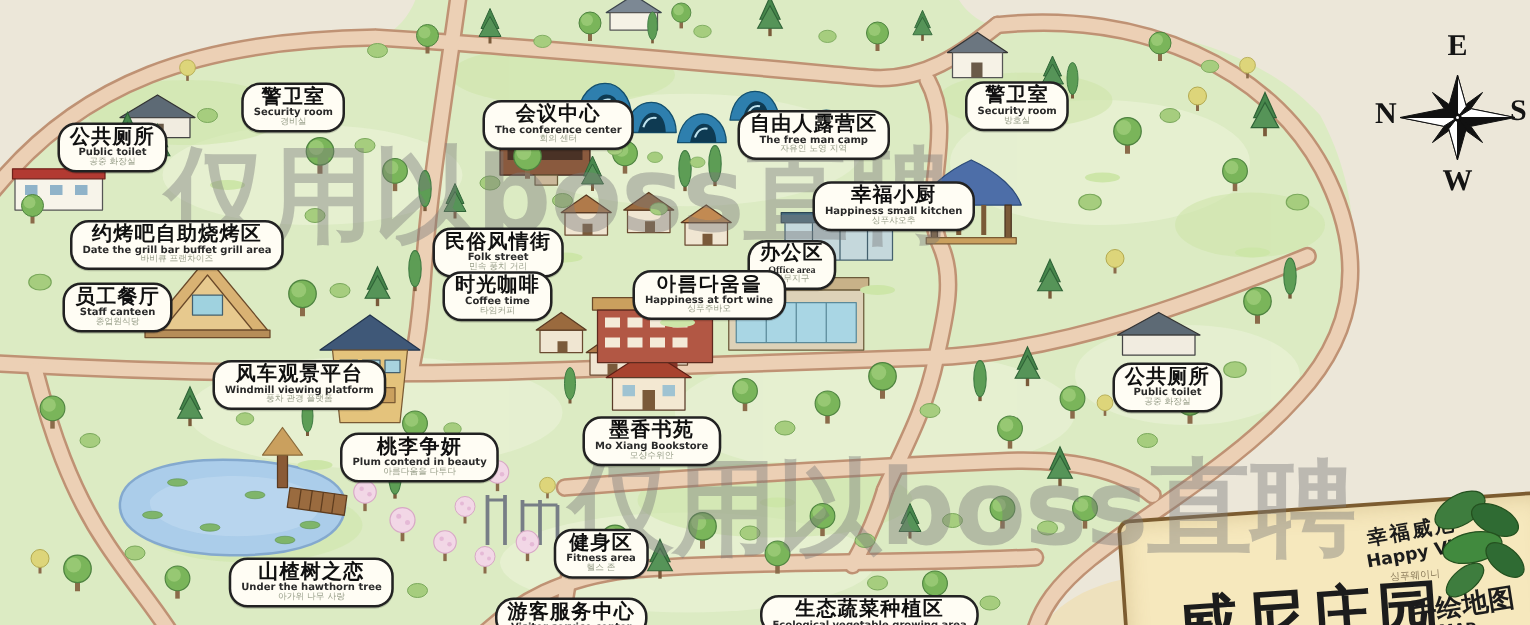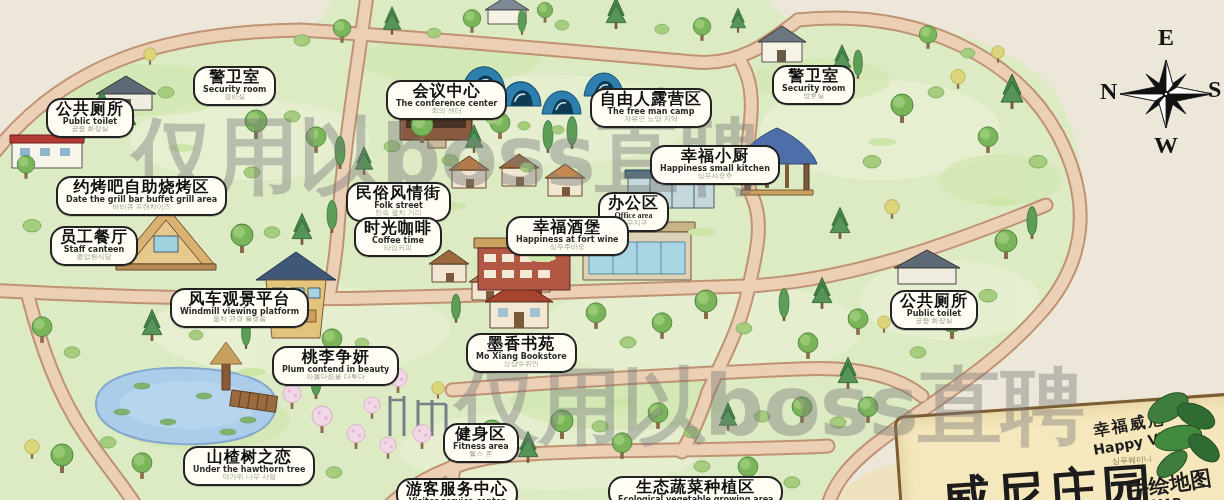--- a/index.html
+++ b/index.html
@@ -452,21 +452,21 @@
       <div class="zh">幸福小厨</div>
       <div class="en">Happiness small kitchen</div>
       <div class="ko">싱푸샤오추</div>
     </div>
 <div class="loc" style="left:598px;top:192px;font-family:Liberation Serif, serif;">
       <div class="zh">办公区</div>
       <div class="en">Office area</div>
       <div class="ko">사무지구</div>
     </div>
 <div class="loc" style="left:506px;top:216px;">
-      <div class="zh">幸福酒堡</div>
+      <div class="zh">아름다움을</div>
       <div class="en">Happiness at fort wine</div>
       <div class="ko">싱푸주바오</div>
     </div>
 <div class="loc" style="left:772px;top:65px;">
       <div class="zh">警卫室</div>
       <div class="en">Security room</div>
       <div class="ko">방호실</div>
     </div>
 <div class="loc" style="left:890px;top:290px;">
       <div class="zh">公共厕所</div>

